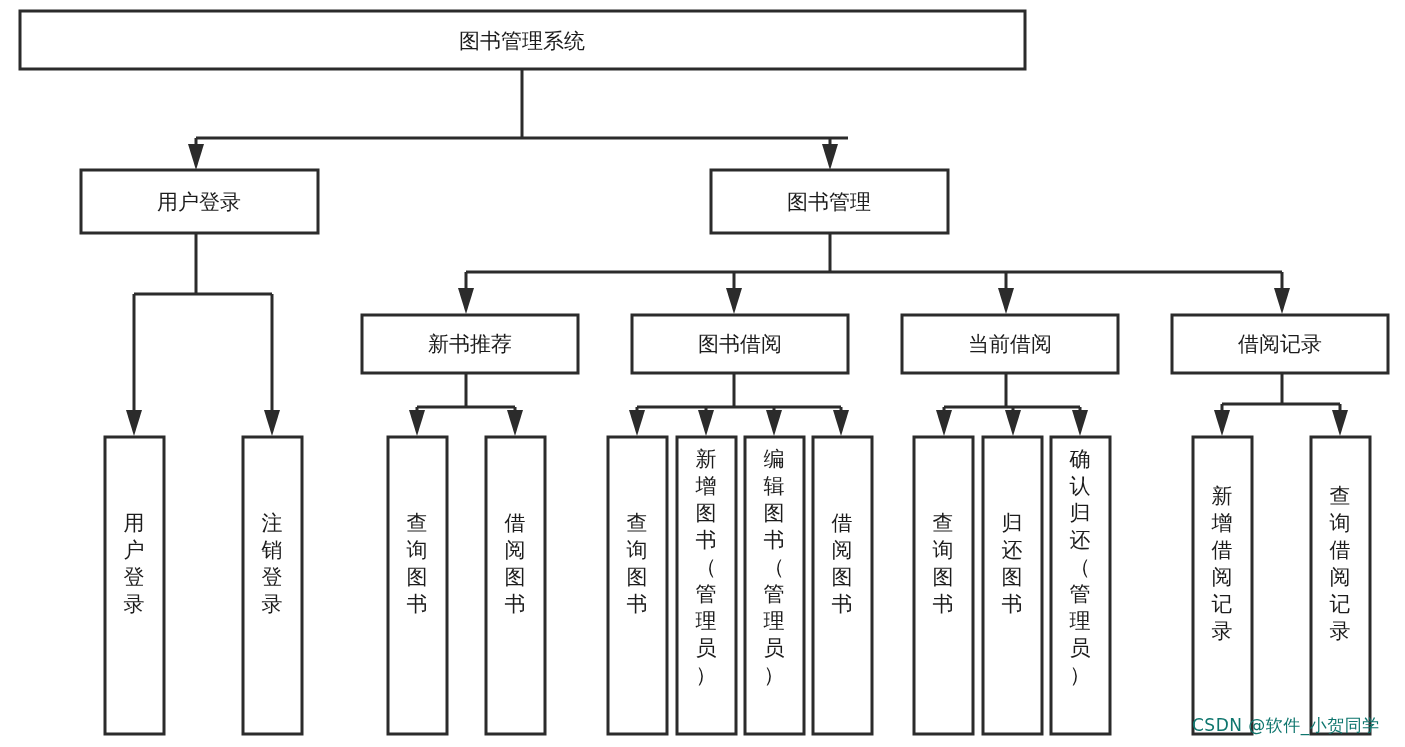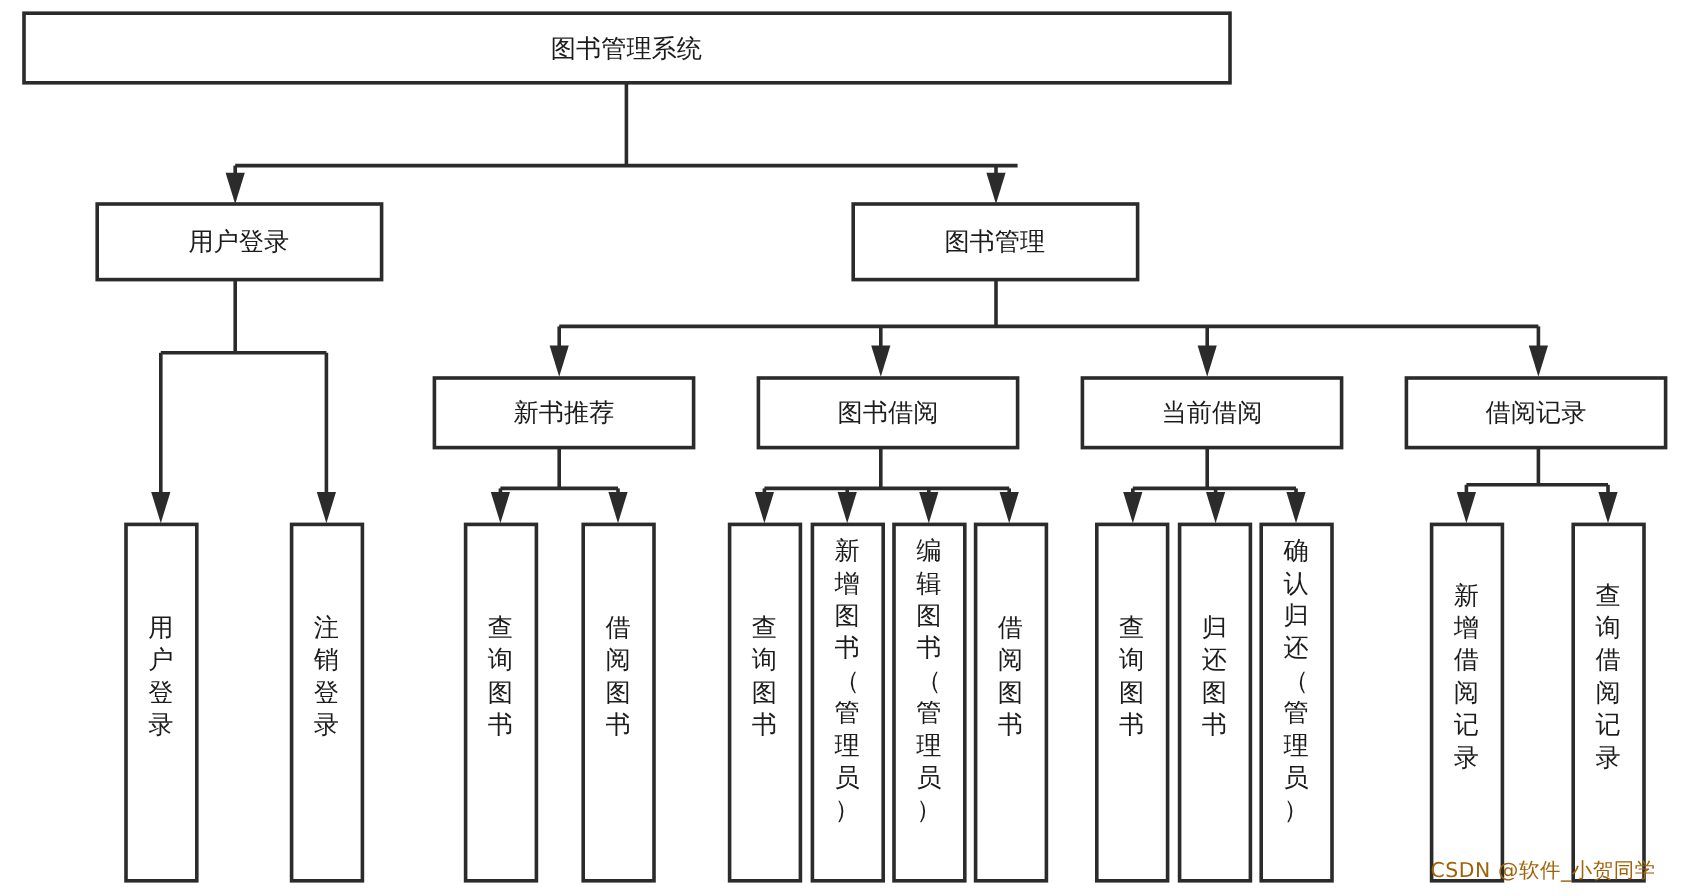--- a/index.html
+++ b/index.html
@@ -52,21 +52,21 @@
     font-family: "DejaVu Sans", "Liberation Sans", sans-serif;
     font-size: 21px;
     fill: #1c1c1c;
     text-anchor: middle;
     white-space: pre;
   }
   .watermark {
     position: absolute;
     font-family: "DejaVu Sans", "Liberation Sans", sans-serif;
     font-size: 17px;
-    color: #a16207;
+    color: #0f766e;
     left: 1192px;
     top: 714px;
     white-space: pre;
     letter-spacing: 0.5px;
   }
 </style>
 </head>
 <body>
 
 <div id="diagram-root">

